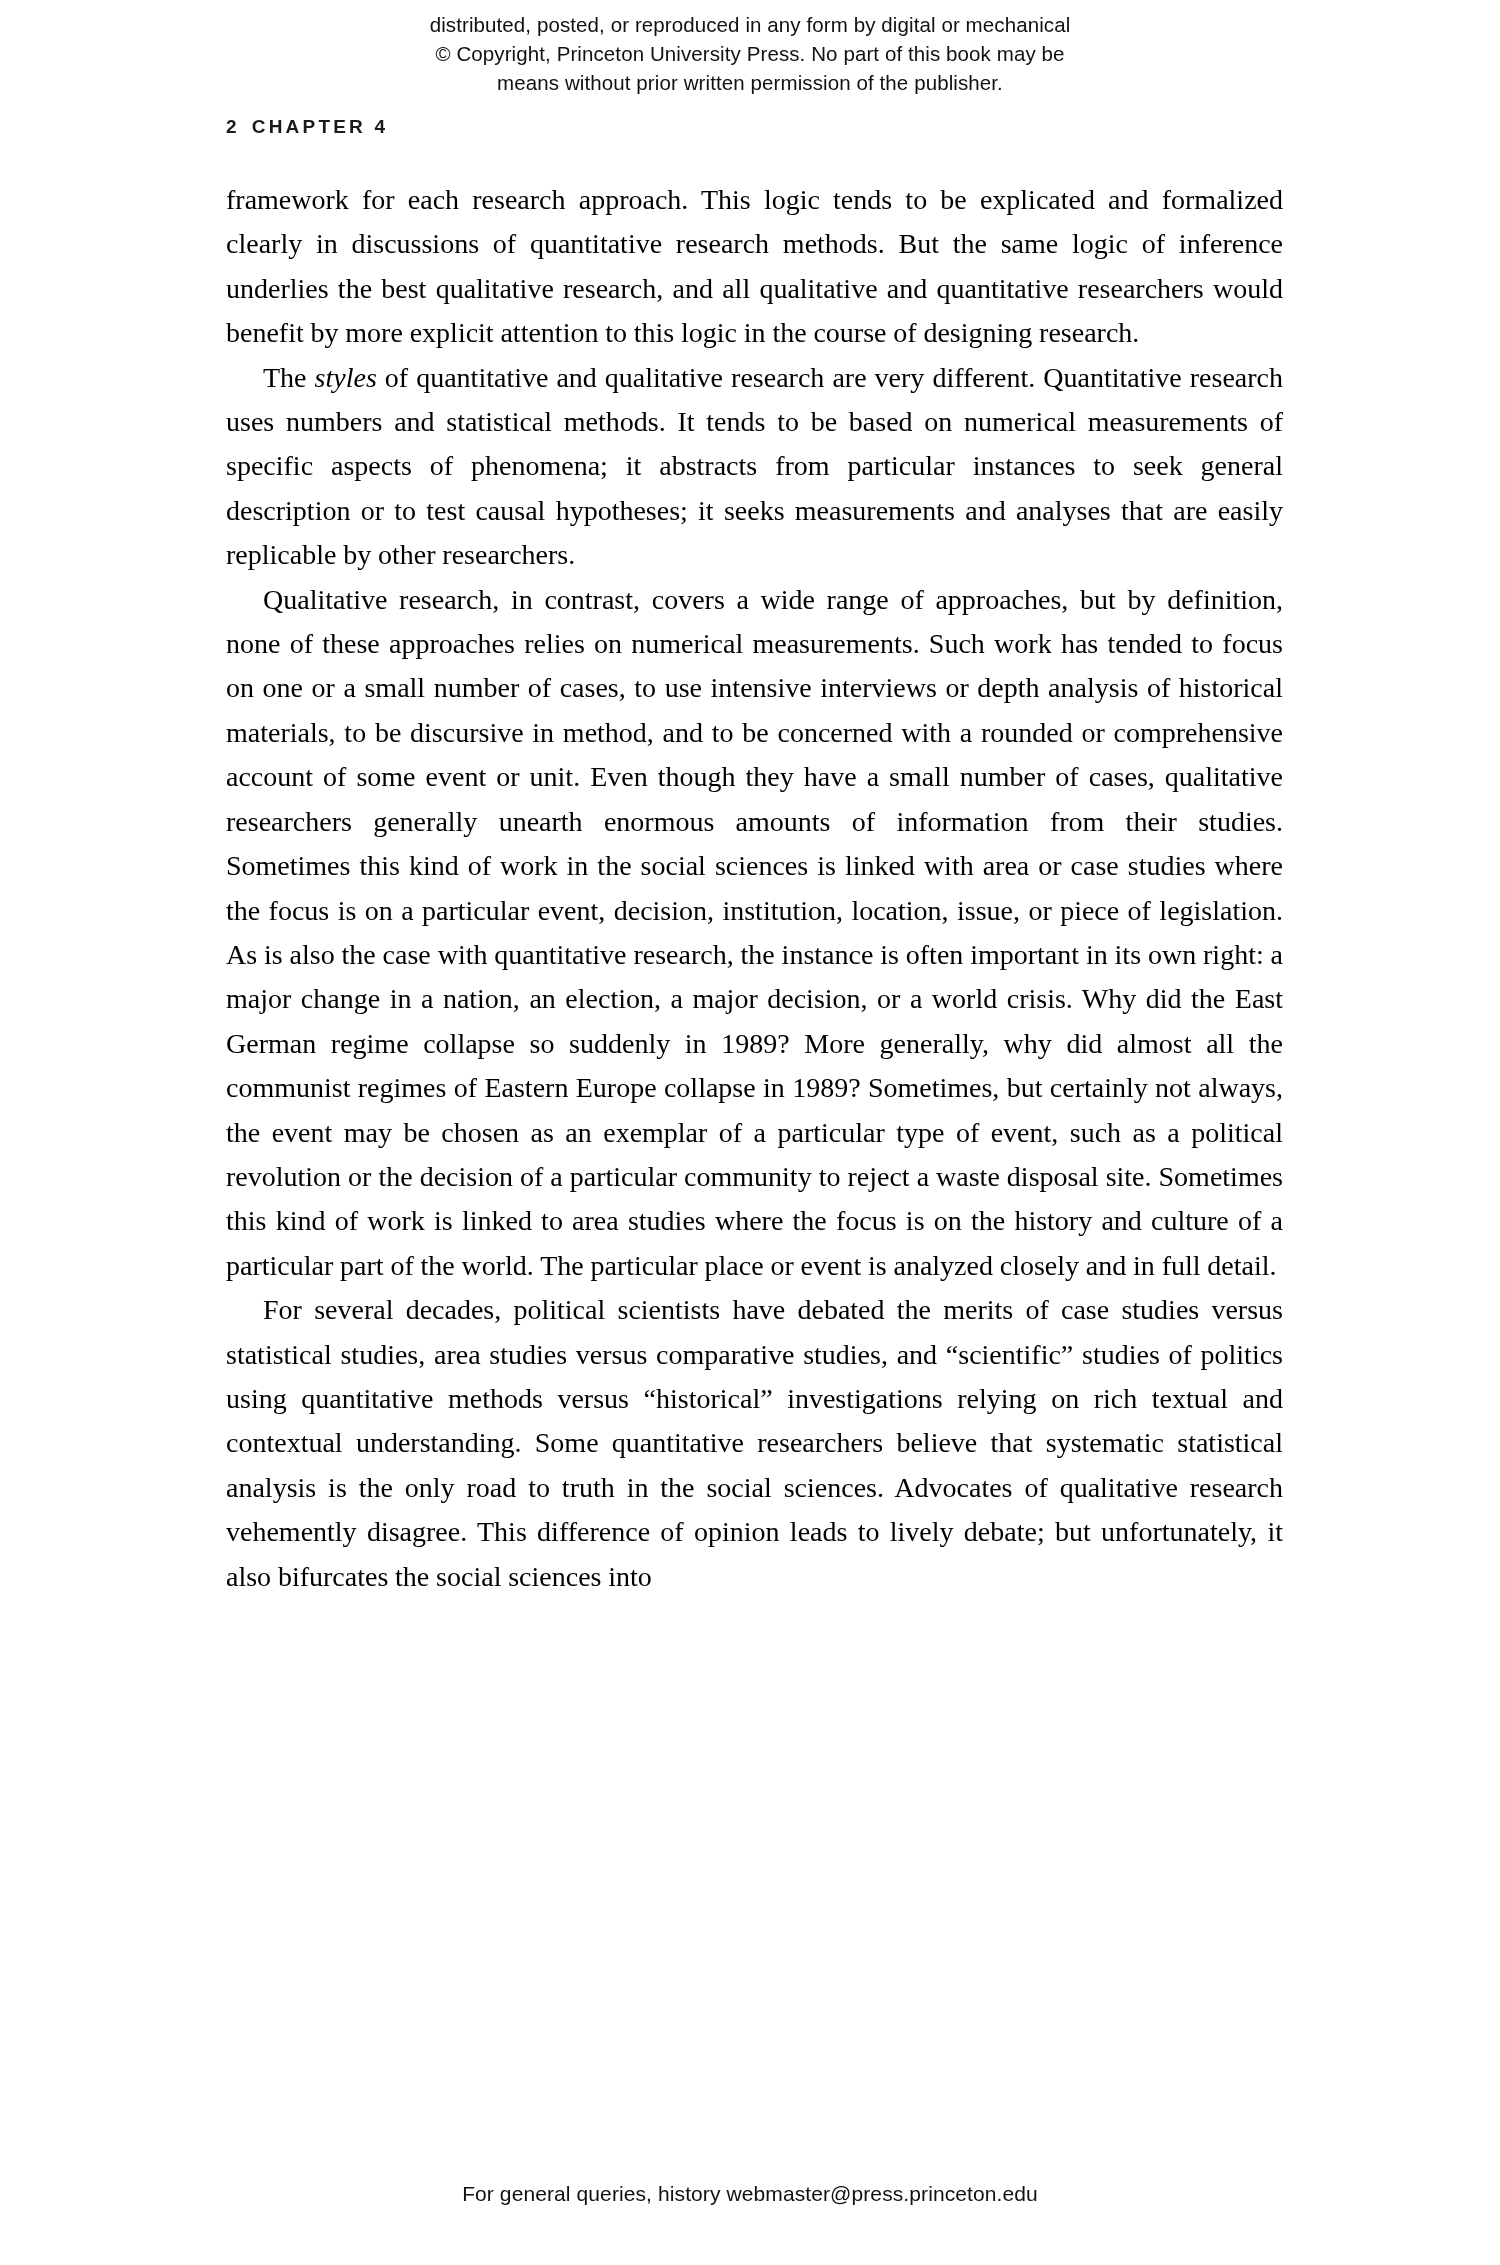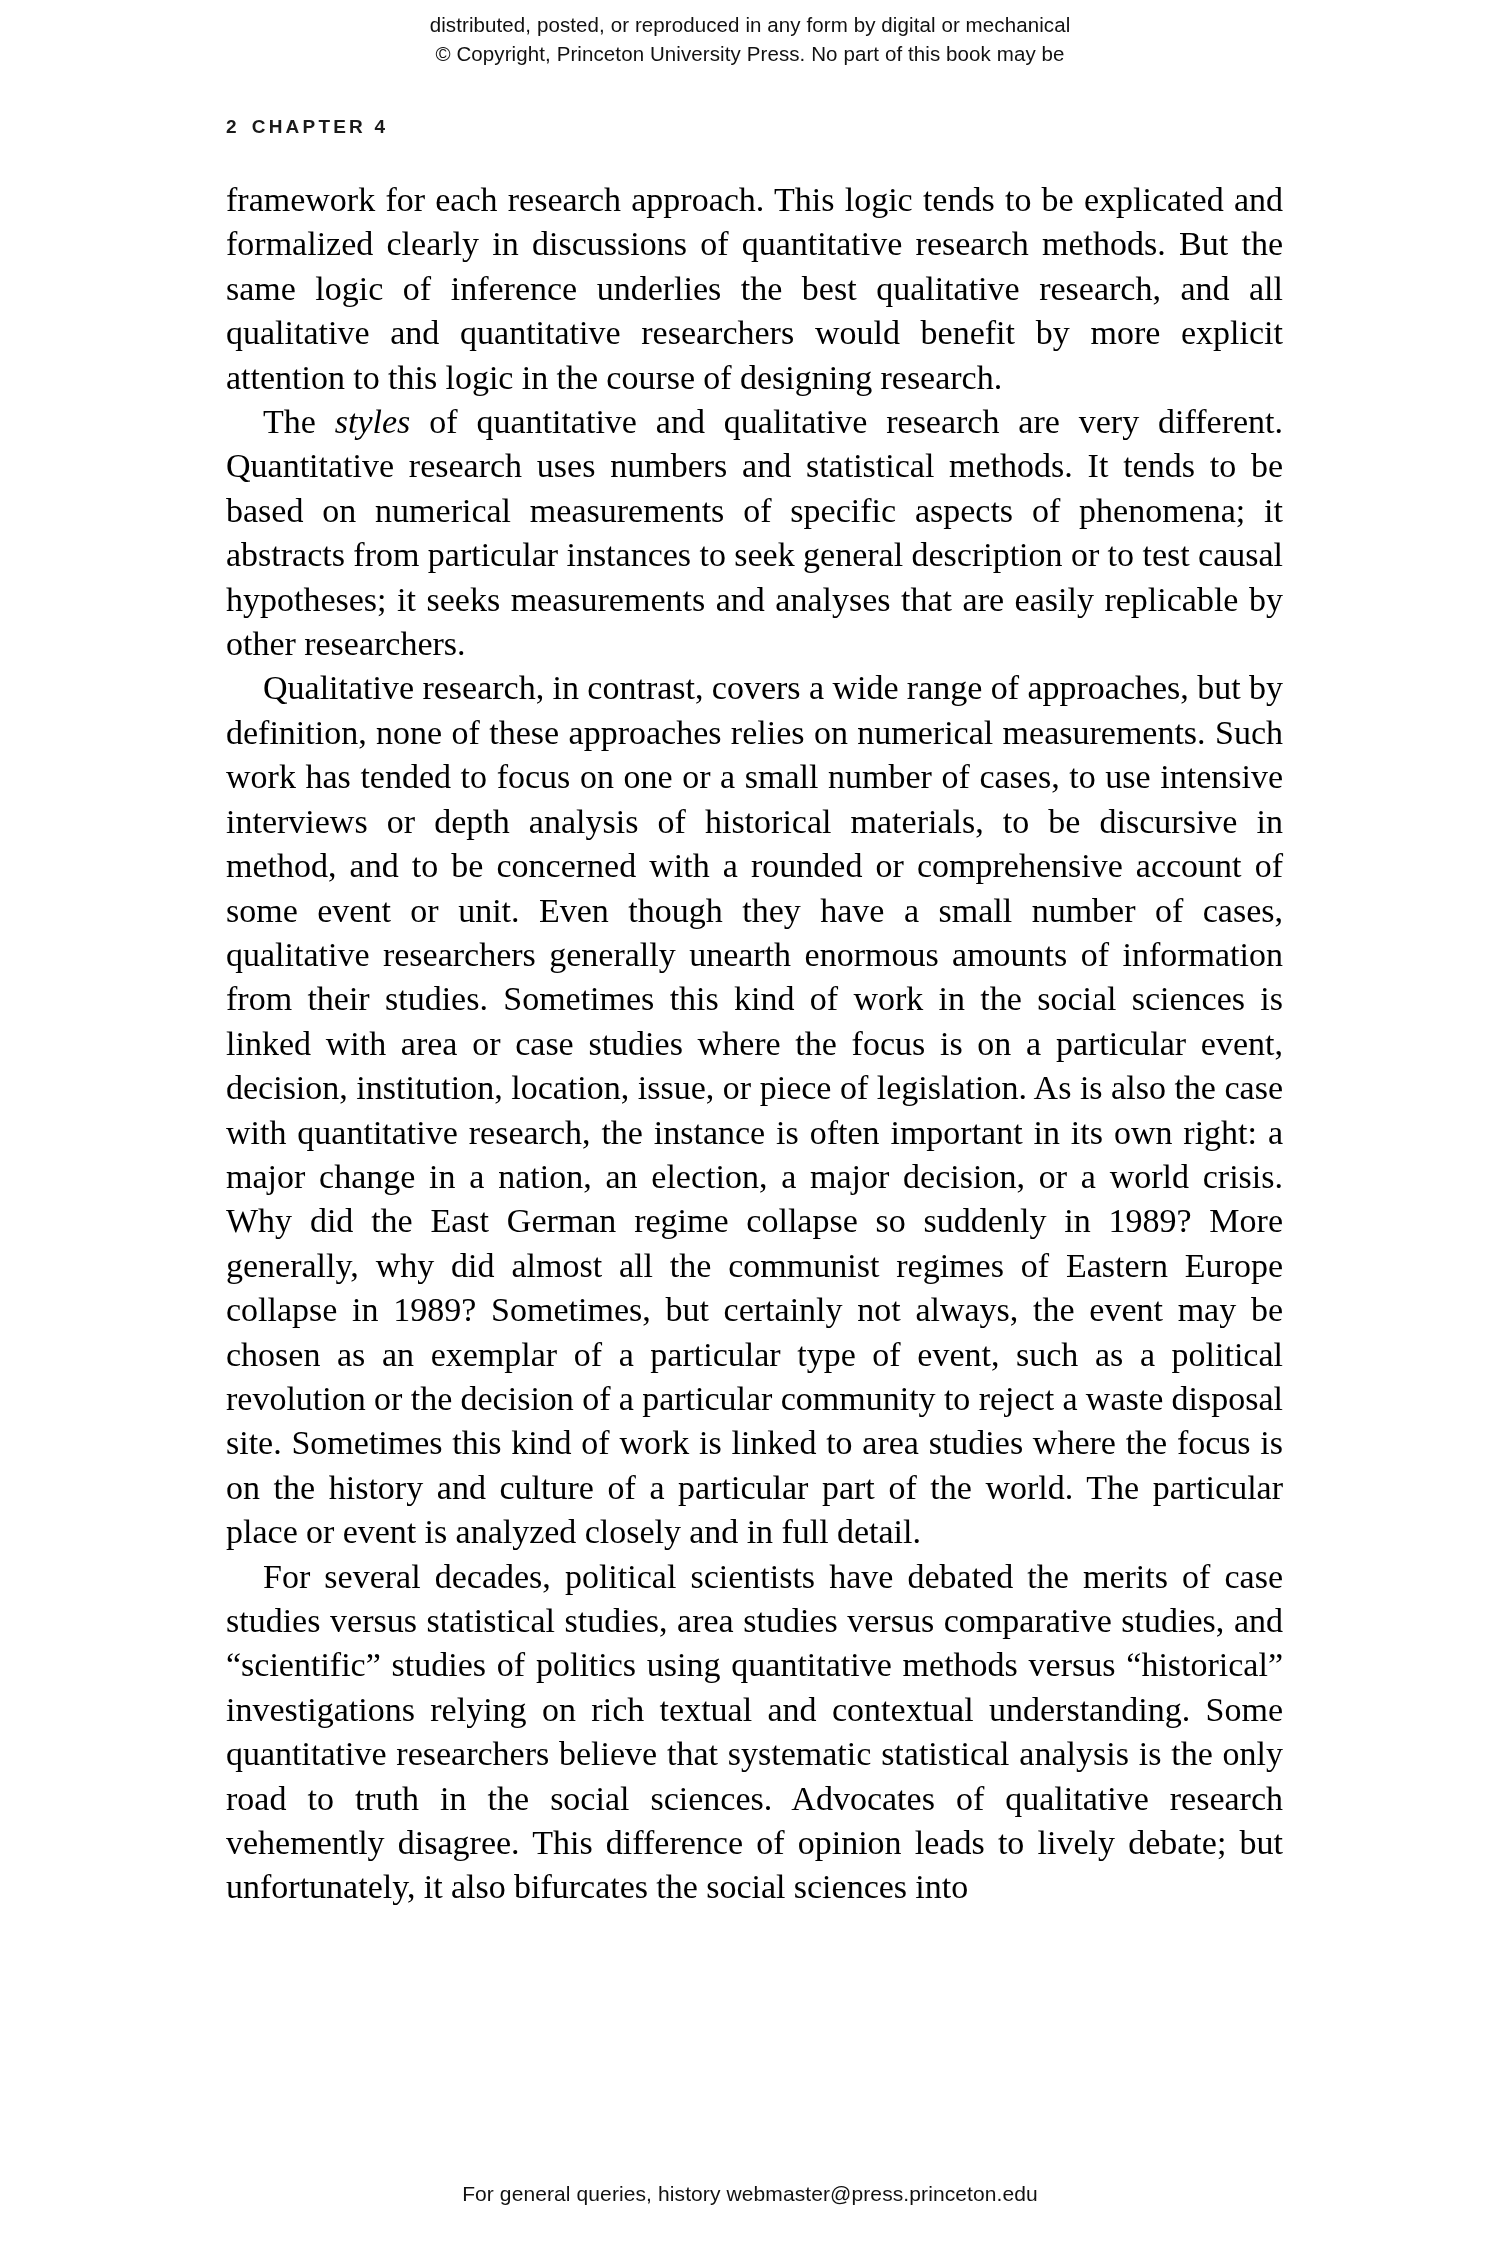--- a/index.html
+++ b/index.html
@@ -55,21 +55,21 @@
     font-weight: 600;
     letter-spacing: 3.2px;
   }
 
   
   .body-column {
     position: absolute;
     top: 178px;
     left: 226px;
     width: 1057px;
-    font-size: 34px;
+    font-size: 28px;
     line-height: 44.4px;
     text-align: justify;
     text-justify: inter-word;
     -webkit-hyphens: none;
     hyphens: none;
     word-spacing: -0.2px;
   }
   .body-column p {
     margin: 0;
     text-indent: 0;
@@ -98,20 +98,21 @@
   }
 </style>
 </head>
 <body>
 
 <div class="page">
 
   <div class="copyright-notice">
     <span class="cline">distributed, posted, or reproduced in any form by digital or mechanical</span>
     <span class="cline">© Copyright, Princeton University Press. No part of this book may be</span>
+    <span class="cline">means without prior written permission of the publisher.</span>
   </div>
 
   <div class="running-head">
     <span class="folio">2</span>
     <span class="chapter-label">CHAPTER 4</span>
   </div>
 
   <div class="body-column">
 
     <p>framework for each research approach. This logic tends to be explicated and formalized clearly in discussions of quantitative research methods. But the same logic of inference underlies the best qualitative research, and all qualitative and quantitative researchers would benefit by more explicit attention to this logic in the course of designing research.</p>

